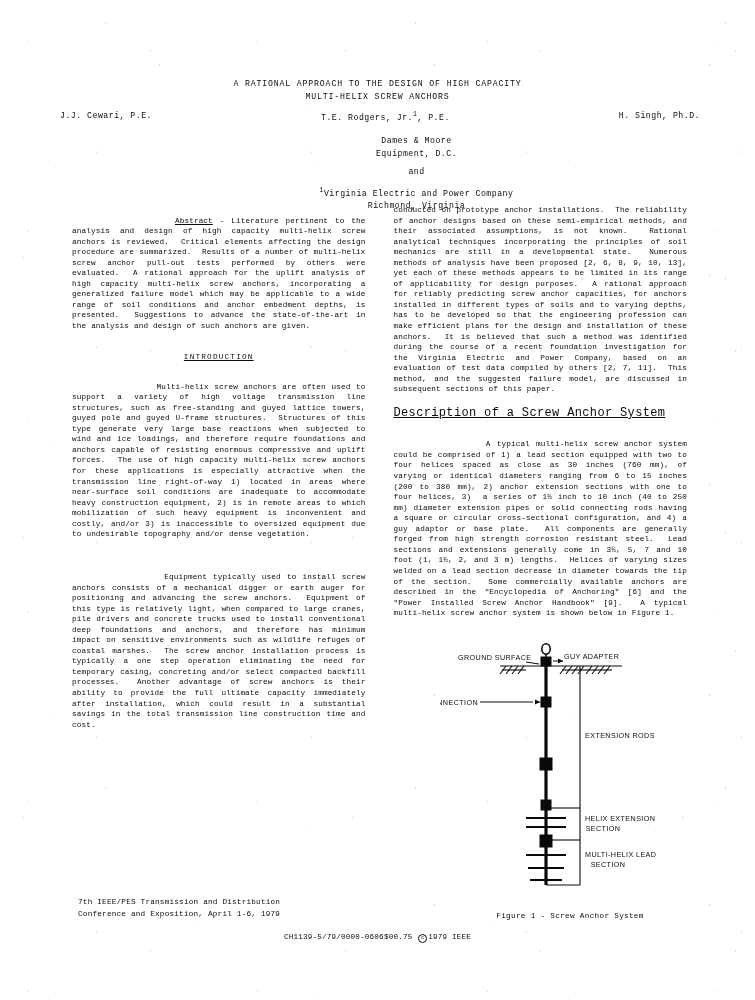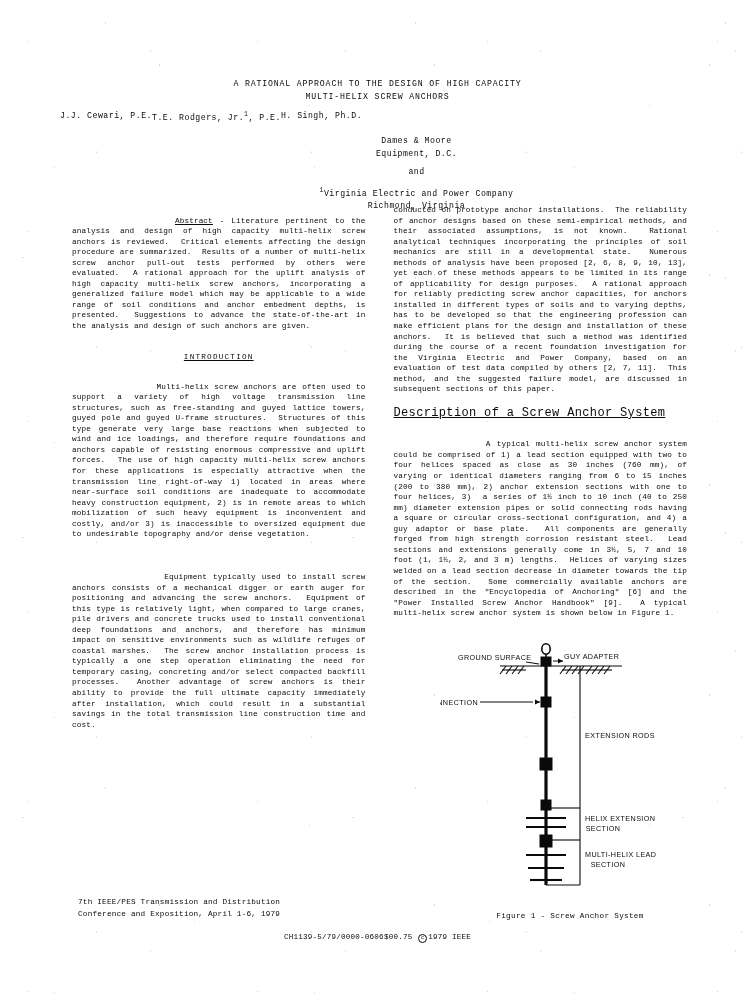--- a/index.html
+++ b/index.html
@@ -61,20 +61,21 @@
     letter-spacing: 0.85px;
     line-height: 13px;
     white-space: nowrap;
   }
   .authors-row {
     position: absolute;
     left: 60px;
     top: 104px;
     width: 640px;
     display: flex;
+    justify-content: space-between;
     align-items: flex-start;
     font-size: 8.2px;
     letter-spacing: 0.5px;
   }
   .author { white-space: nowrap; }
   .author sup { font-size: 6.4px; vertical-align: super; }
 
   .affil-block {
     position: absolute;
     left: 0;

